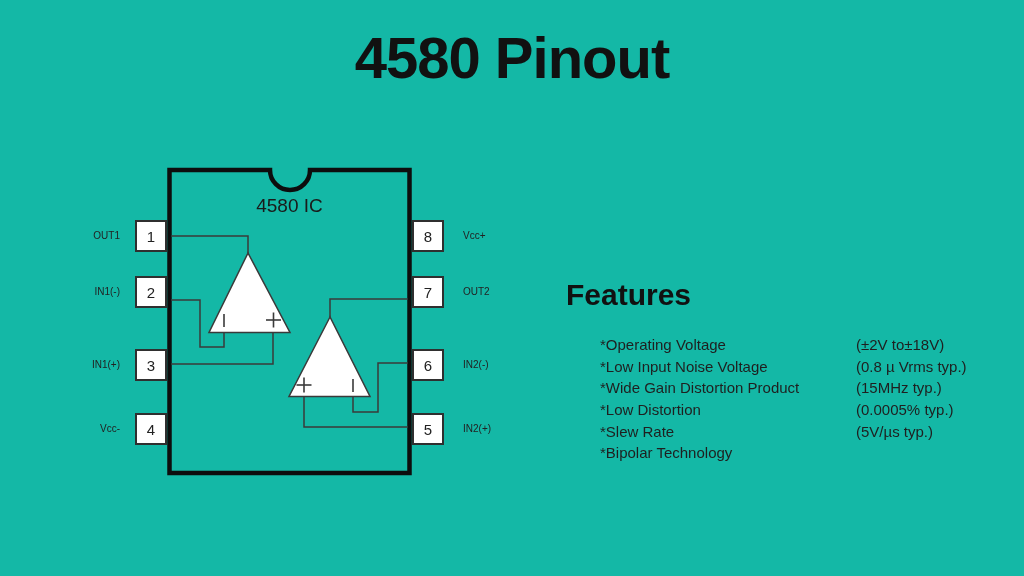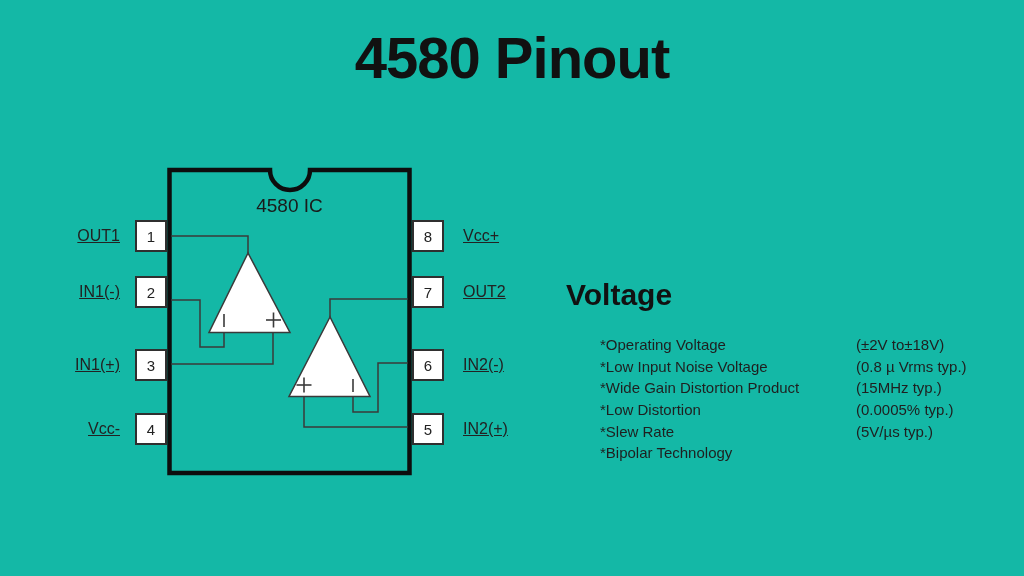--- a/index.html
+++ b/index.html
@@ -47,25 +47,24 @@
     display: flex;
     align-items: center;
     justify-content: center;
     font-size: 15px;
     color: #222222;
   }
   .pin-box.left  { left: 135px; }
   .pin-box.right { left: 412px; }
   .pin-label {
     position: absolute;
-    font-size: 16px;
+    font-size: 10px;
     color: #222222;
     line-height: 32px;
     height: 32px;
-    text-decoration: underline;
   }
   .pin-label.left  { left: 40px; width: 80px; text-align: right; }
   .pin-label.right { left: 463px; width: 90px; text-align: left; }
   .row-1 { top: 220px; }
   .row-2 { top: 276px; }
   .row-3 { top: 349px; }
   .row-4 { top: 413px; }
   .features-heading {
     position: absolute;
     left: 566px;
@@ -137,21 +136,21 @@
   <div class="pin-label left row-1">OUT1</div>
   <div class="pin-label left row-2">IN1(-)</div>
   <div class="pin-label left row-3">IN1(+)</div>
   <div class="pin-label right row-1">Vcc+</div>
 
   <div class="pin-label left row-4">Vcc-</div>
   <div class="pin-label right row-2">OUT2</div>
   <div class="pin-label right row-3">IN2(-)</div>
   <div class="pin-label right row-4">IN2(+)</div>
 
-  <div class="features-heading">Voltage</div>
+  <div class="features-heading">Features</div>
   <div class="features-list">
     <div class="feature-row">
       <span class="feature-name">*Operating Voltage</span>
       <span class="feature-value">(±2V to±18V)</span>
     </div>
     <div class="feature-row">
       <span class="feature-name">*Low Input Noise Voltage</span>
       <span class="feature-value">(0.8 µ Vrms typ.)</span>
     </div>
     <div class="feature-row">

